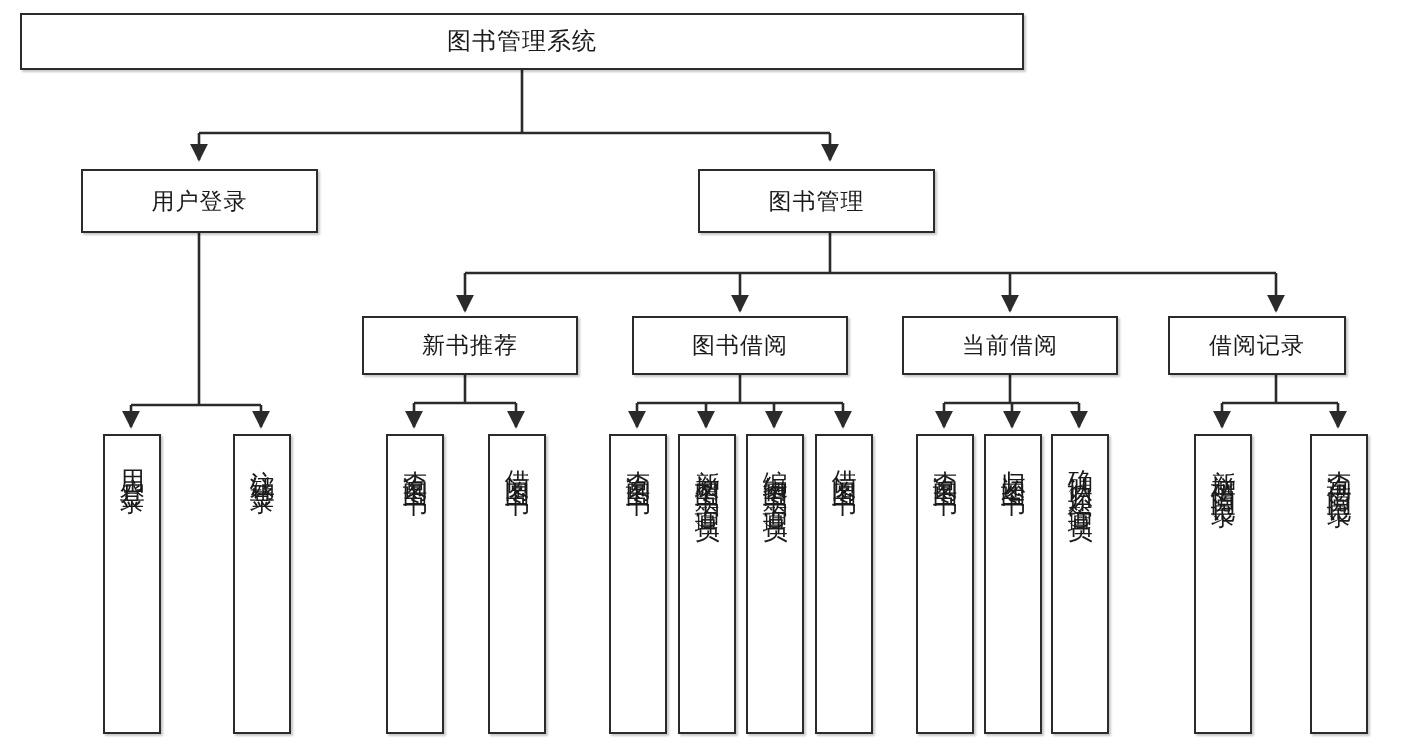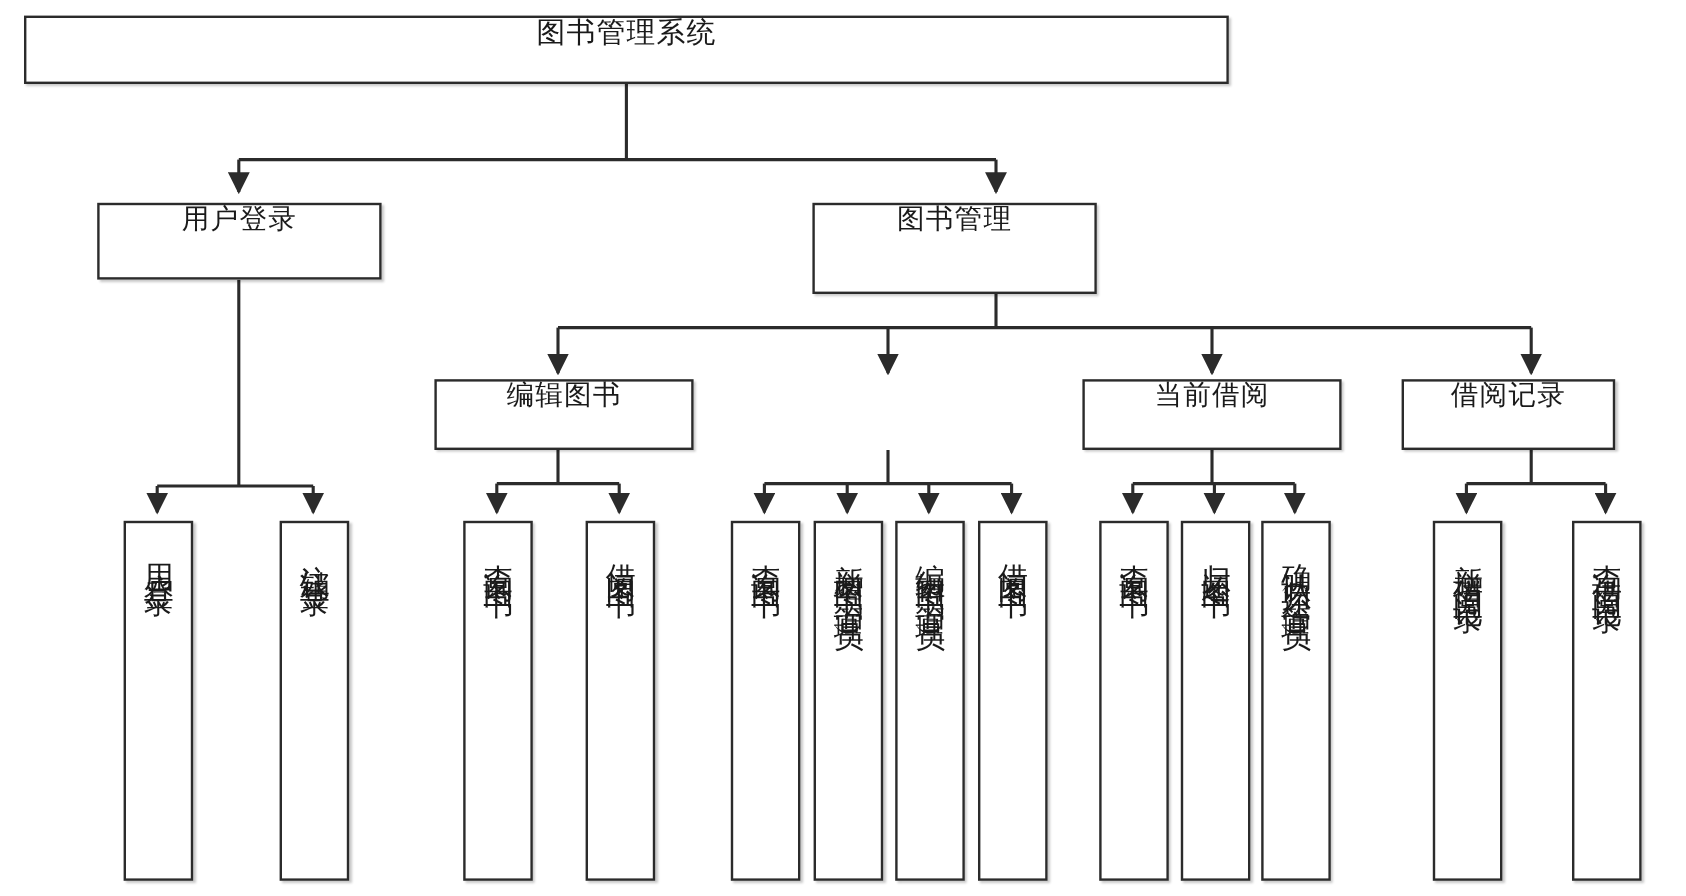--- a/index.html
+++ b/index.html
@@ -27,20 +27,21 @@
     width: 1405px;
     height: 747px;
   }
   .node {
     position: absolute;
     box-sizing: border-box;
     background: #ffffff;
     border: 2.5px solid #2b2b2b;
     box-shadow: 2px 2px 2px rgba(0,0,0,0.22);
     display: flex;
+    align-items: center;
     justify-content: center;
     color: #1a1a1a;
   }
   .node .label {
     text-align: center;
     line-height: 1.05;
     letter-spacing: 1px;
     white-space: pre-line;
   }
   .node.horiz .label {
@@ -125,26 +126,29 @@
     </g>
   </svg>
 
   <div class="node horiz root" style="left:20px; top:13px; width:1004px; height:57px;">
     <span class="label">图书管理系统</span>
   </div>
 
   <div class="node horiz" style="left:81px; top:169px; width:237px; height:64px;">
     <span class="label">用户登录</span>
   </div>
-  <div class="node horiz" style="left:677px; top:169px; width:237px; height:76px;">
+  <div class="node horiz" style="left:698px; top:169px; width:237px; height:64px;">
     <span class="label">图书管理</span>
   </div>
 
   <div class="node horiz" style="left:362px; top:316px; width:216px; height:59px;">
-    <span class="label">编辑图书</span>
+    <span class="label">新书推荐</span>
+  </div>
+  <div class="node horiz" style="left:632px; top:316px; width:216px; height:59px;">
+    <span class="label">图书借阅</span>
   </div>
   <div class="node horiz" style="left:902px; top:316px; width:216px; height:59px;">
     <span class="label">当前借阅</span>
   </div>
   <div class="node horiz" style="left:1168px; top:316px; width:178px; height:59px;">
     <span class="label">借阅记录</span>
   </div>
 
   <div class="node vert" style="left:103px; top:434px; width:58px; height:300px;">
     <span class="label">用户登录</span>

